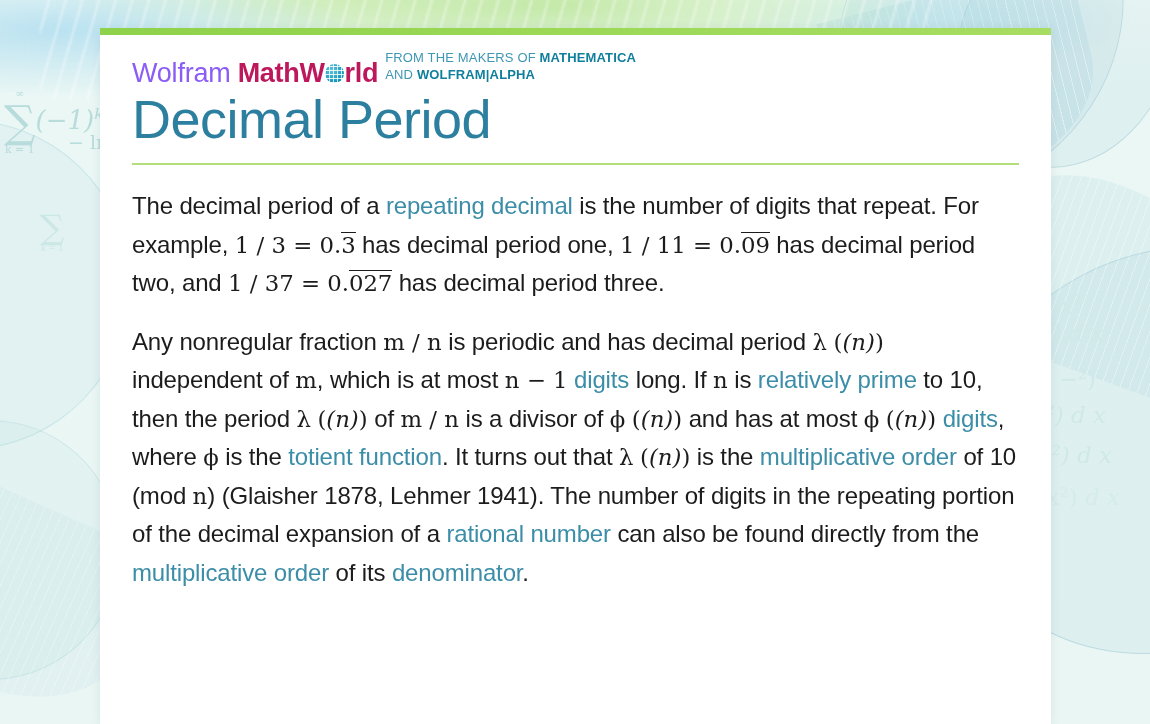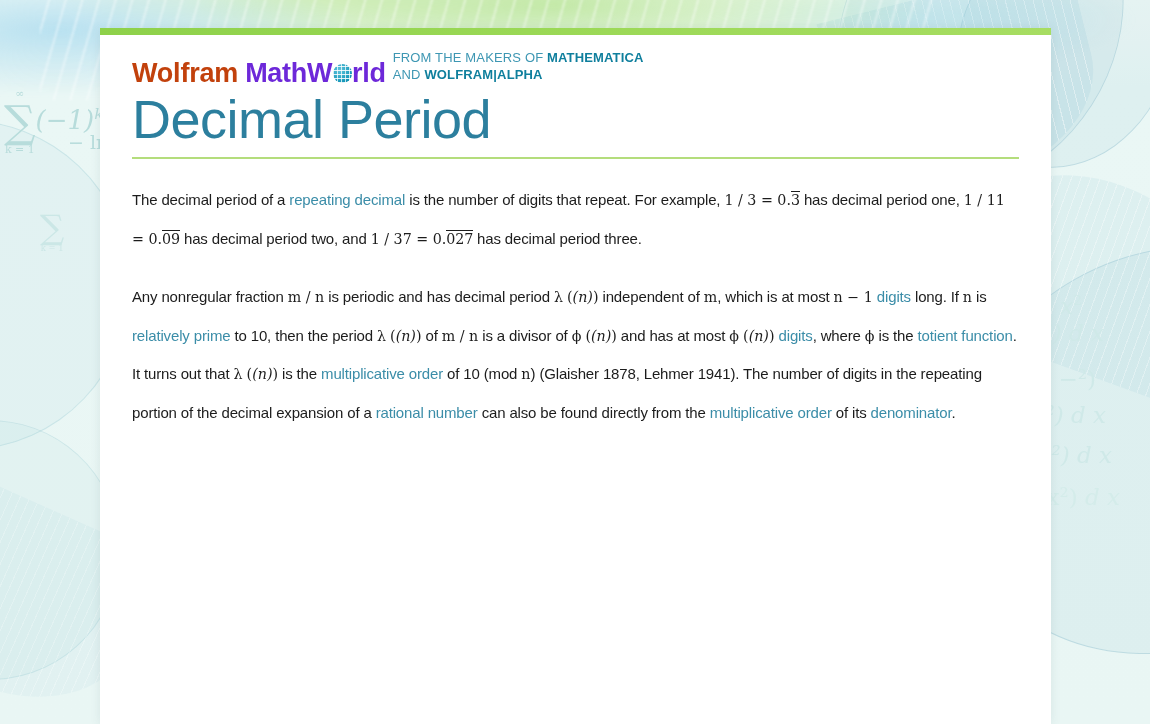--- a/index.html
+++ b/index.html
@@ -124,30 +124,30 @@
   #logo-row {
     display: flex;
     align-items: flex-end;
     gap: 7px;
     height: 30px;
     margin-bottom: 2px;
   }
   .logo-wolfram {
     font-family: "Liberation Sans", sans-serif;
     font-size: 27px;
-    font-weight: 700;
-    color: #c2410c;
+    font-weight: 400;
+    color: #8b5cf6;
     letter-spacing: -0.2px;
     line-height: 1;
   }
   .logo-mathworld {
     font-family: "Liberation Sans", sans-serif;
     font-size: 27px;
     font-weight: 700;
-    color: #6d28d9;
+    color: #be185d;
     letter-spacing: -0.3px;
     line-height: 1;
     display: inline-flex;
     align-items: baseline;
   }
   .globe-o {
     display: inline-block;
     width: 19px; height: 19px;
     border-radius: 50%;
     background:
@@ -171,32 +171,32 @@
   #logo-tagline b { color: #0f7f9d; font-weight: 700; }
 
   
   #page-title {
     font-family: "Liberation Sans", sans-serif;
     font-size: 54px;
     font-weight: 400;
     color: #2c7f9e;
     letter-spacing: -0.5px;
     line-height: 1.12;
-    margin: 2px 0 8px 0;
+    margin: 2px 0 14px 0;
   }
   #title-rule {
     height: 2px;
     background: #b4dd7c;
     margin-bottom: 22px;
   }
 
   
   #article {
     font-family: "Liberation Sans", sans-serif;
-    font-size: 15px;
+    font-size: 24px;
     line-height: 38.5px;
     color: #1c1c1c;
     letter-spacing: -0.15px;
   }
   #article p { margin: 0 0 20px 0; }
   #article a, .lnk {
     color: #3b8da8;
     text-decoration: none;
     cursor: pointer;
   }

